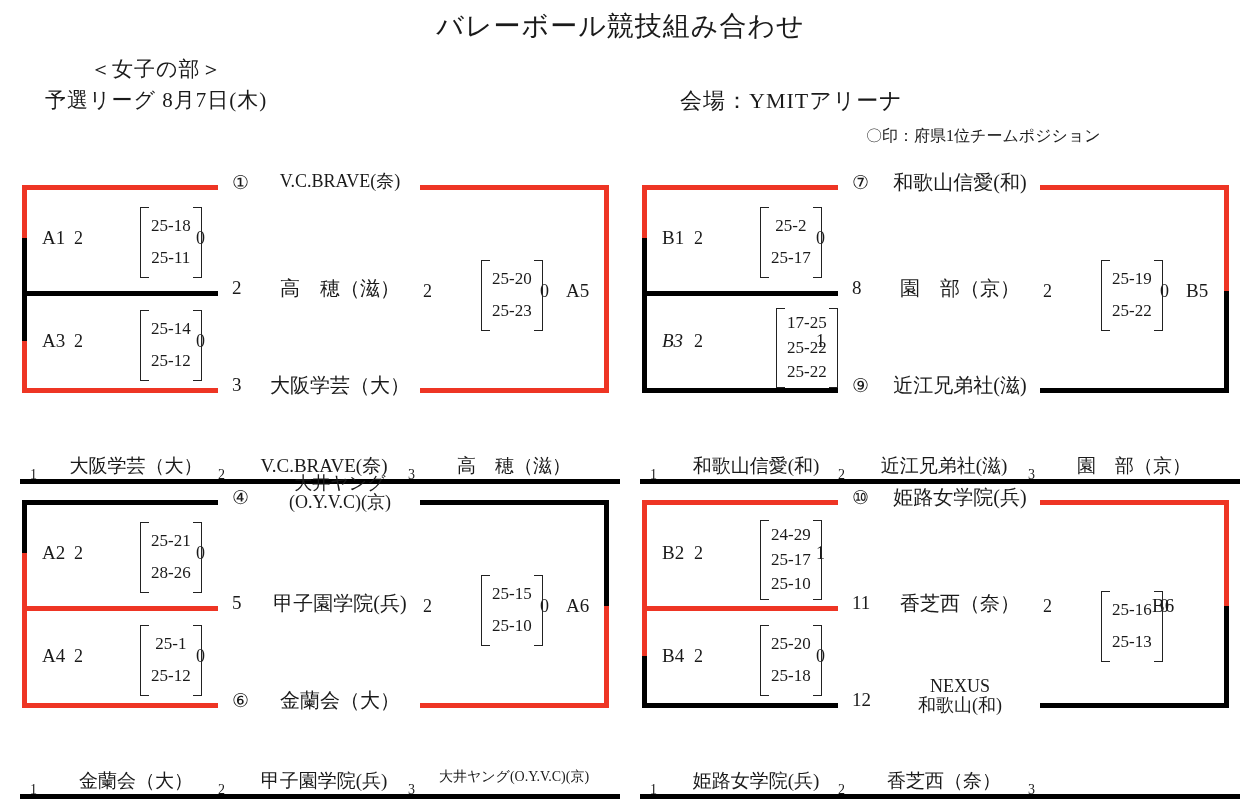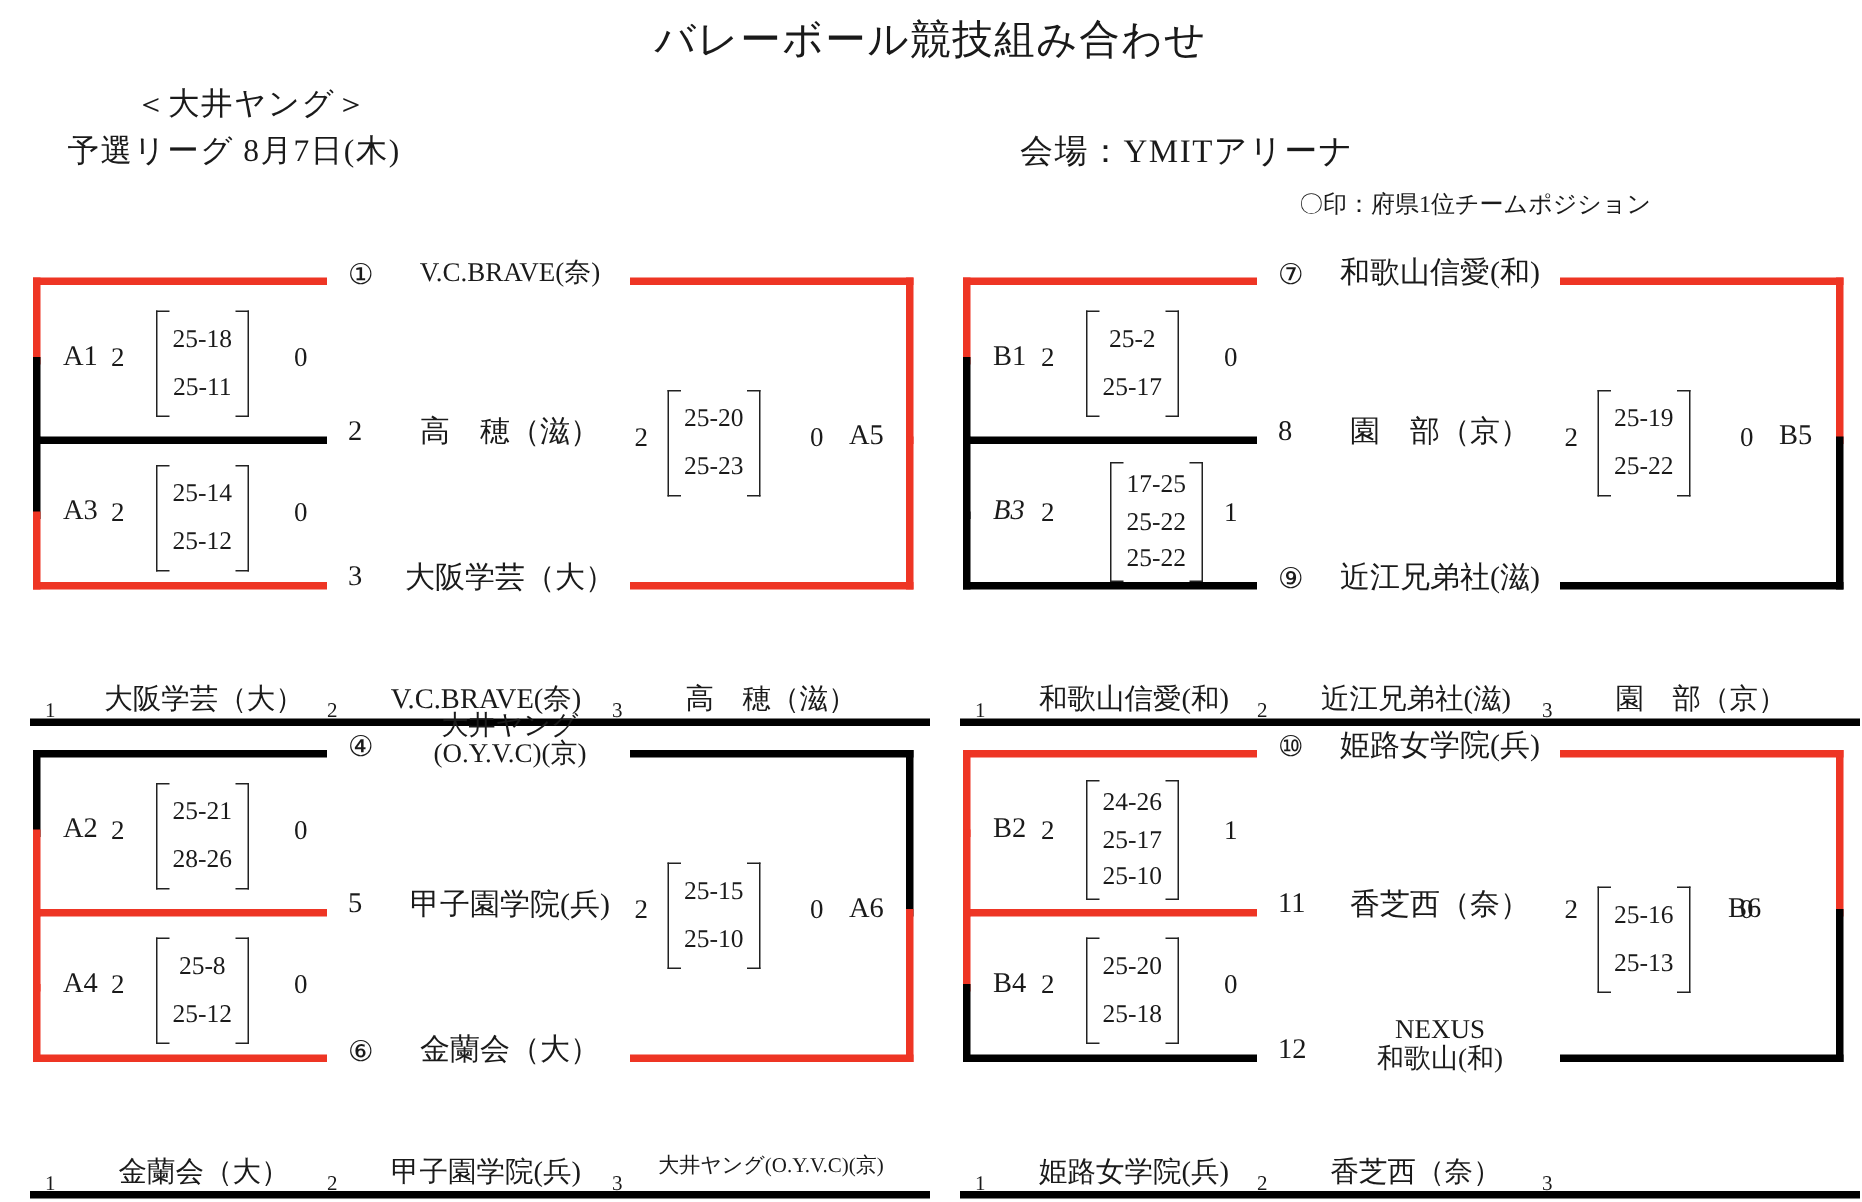--- a/index.html
+++ b/index.html
@@ -34,20 +34,21 @@
   .seed{font-size:19px;}
   .team{font-size:20px;line-height:1.12;}
   .team.small{font-size:18px;}
   .team.two{line-height:1.05;}
   .circ{font-size:19px;}
 
   
   .scorebox{
     position:absolute;
     display:inline-block;
+    margin-left:36px;
   }
   .scorebox .inner{
     position:relative;
     padding:3px 11px 3px 11px;
     font-size:17px;
     line-height:1.45;
     text-align:center;
     letter-spacing:0px;
   }
   .scorebox .inner::before,
@@ -63,21 +64,21 @@
   .standings{position:absolute;}
   .standings .bar{position:absolute;left:0;height:5px;background:#000;}
   .standings .rk{position:absolute;font-size:14px;}
   .standings .nm{position:absolute;font-size:19px;white-space:nowrap;}
   .standings .nm.tiny{font-size:14px;}
 </style>
 </head>
 <body>
 
 <div class="abs" id="page-title">バレーボール競技組み合わせ</div>
-<div class="abs" id="div-label">＜大井ヤング＞</div>
+<div class="abs" id="div-label">＜女子の部＞</div>
 <div class="abs" id="league-date">予選リーグ 8月7日(木)</div>
 <div class="abs" id="venue">会場：YMITアリーナ</div>
 <div class="abs" id="legend-note">〇印：府県1位チームポジション</div>
 
 <div id="bracket-root">
     <div class="abs" style="left:0px;top:0px;width:620px;height:480px;">
       <div class="abs hline red" style="left:22px;top:185px;width:196px;background:#ee3524;"></div>
       <div class="abs hline" style="left:22px;top:291px;width:196px;"></div>
       <div class="abs hline red" style="left:22px;top:388px;width:196px;background:#ee3524;"></div>
       <div class="abs vline red" style="left:22px;top:185px;height:58px;background:#ee3524;"></div>
@@ -202,21 +203,21 @@
         <div class="inner" style="line-height: 1.9;">
           <div class="row">25-21</div>
           <div class="row">28-26</div>
         </div>
       </div>
       <div class="abs code" style="left:42px;top:330px;">A4</div>
       <div class="abs setcount" style="left:74px;top:331px;">2</div>
       <div class="abs setcount" style="left:196px;top:331px;">0</div>
       <div class="scorebox" style="left:104px;top:310px;">
         <div class="inner" style="line-height: 1.9;">
-          <div class="row">25-8</div>
+          <div class="row">25-1</div>
           <div class="row">25-12</div>
         </div>
       </div>
       <div class="abs circ" style="left:232px;top:171px;">④</div>
       <div class="abs team small two" style="left:262px;top:159px;width:156px;text-align:center;">大井ヤング<br>(O.Y.V.C)(京)</div>
       <div class="abs seed" style="left:232px;top:277px;">5</div>
       <div class="abs team" style="left:262px;top:277px;width:156px;text-align:center;">甲子園学院(兵)</div>
       <div class="abs circ" style="left:232px;top:374px;">⑥</div>
       <div class="abs team" style="left:262px;top:374px;width:156px;text-align:center;">金蘭会（大）</div>
       <div class="abs hline" style="left:420px;top:185px;width:189px;"></div>
@@ -248,21 +249,21 @@
       <div class="abs hline" style="left:22px;top:388px;width:196px;"></div>
       <div class="abs vline red" style="left:22px;top:185px;height:58px;background:#ee3524;"></div>
       <div class="abs vline red" style="left:22px;top:238px;height:58px;background:#ee3524;"></div>
       <div class="abs vline red" style="left:22px;top:291px;height:55px;background:#ee3524;"></div>
       <div class="abs vline" style="left:22px;top:341px;height:52px;"></div>
       <div class="abs code" style="left:42px;top:227px;">B2</div>
       <div class="abs setcount" style="left:74px;top:228px;">2</div>
       <div class="abs setcount" style="left:196px;top:228px;">1</div>
       <div class="scorebox" style="left:104px;top:205px;">
         <div class="inner">
-          <div class="row">24-26</div>
+          <div class="row">24-29</div>
           <div class="row">25-17</div>
           <div class="row">25-10</div>
         </div>
       </div>
       <div class="abs code" style="left:42px;top:330px;">B4</div>
       <div class="abs setcount" style="left:74px;top:331px;">2</div>
       <div class="abs setcount" style="left:196px;top:331px;">0</div>
       <div class="scorebox" style="left:104px;top:310px;">
         <div class="inner" style="line-height: 1.9;">
           <div class="row">25-20</div>

